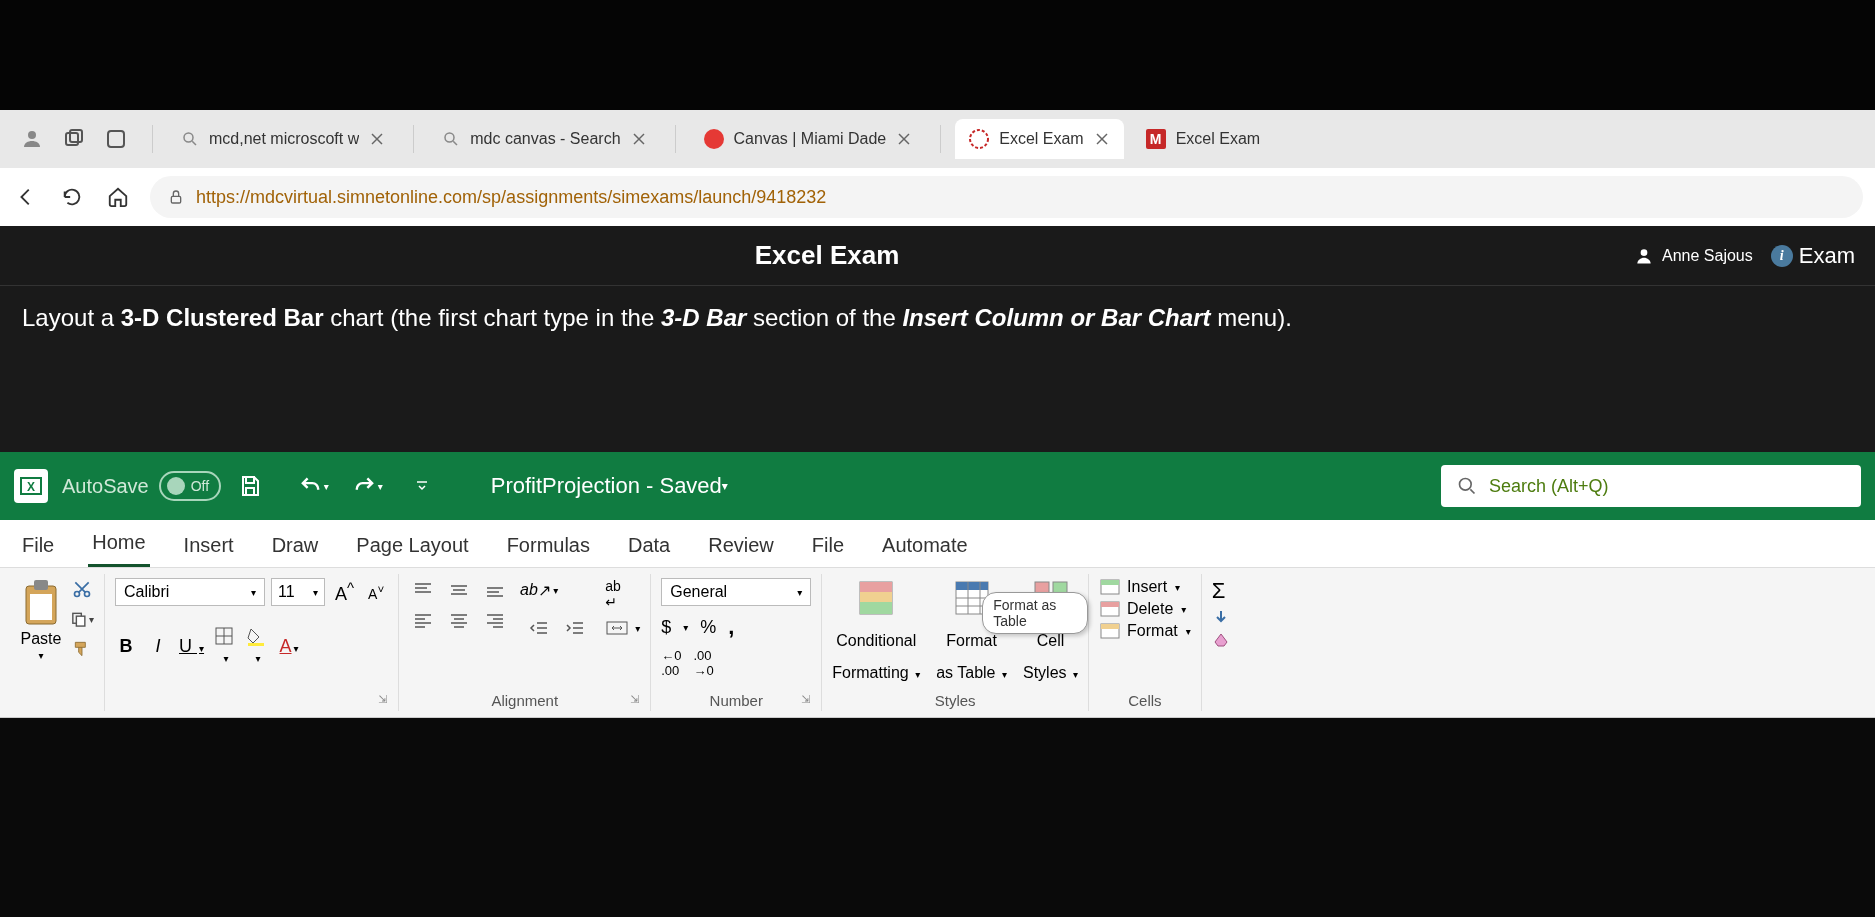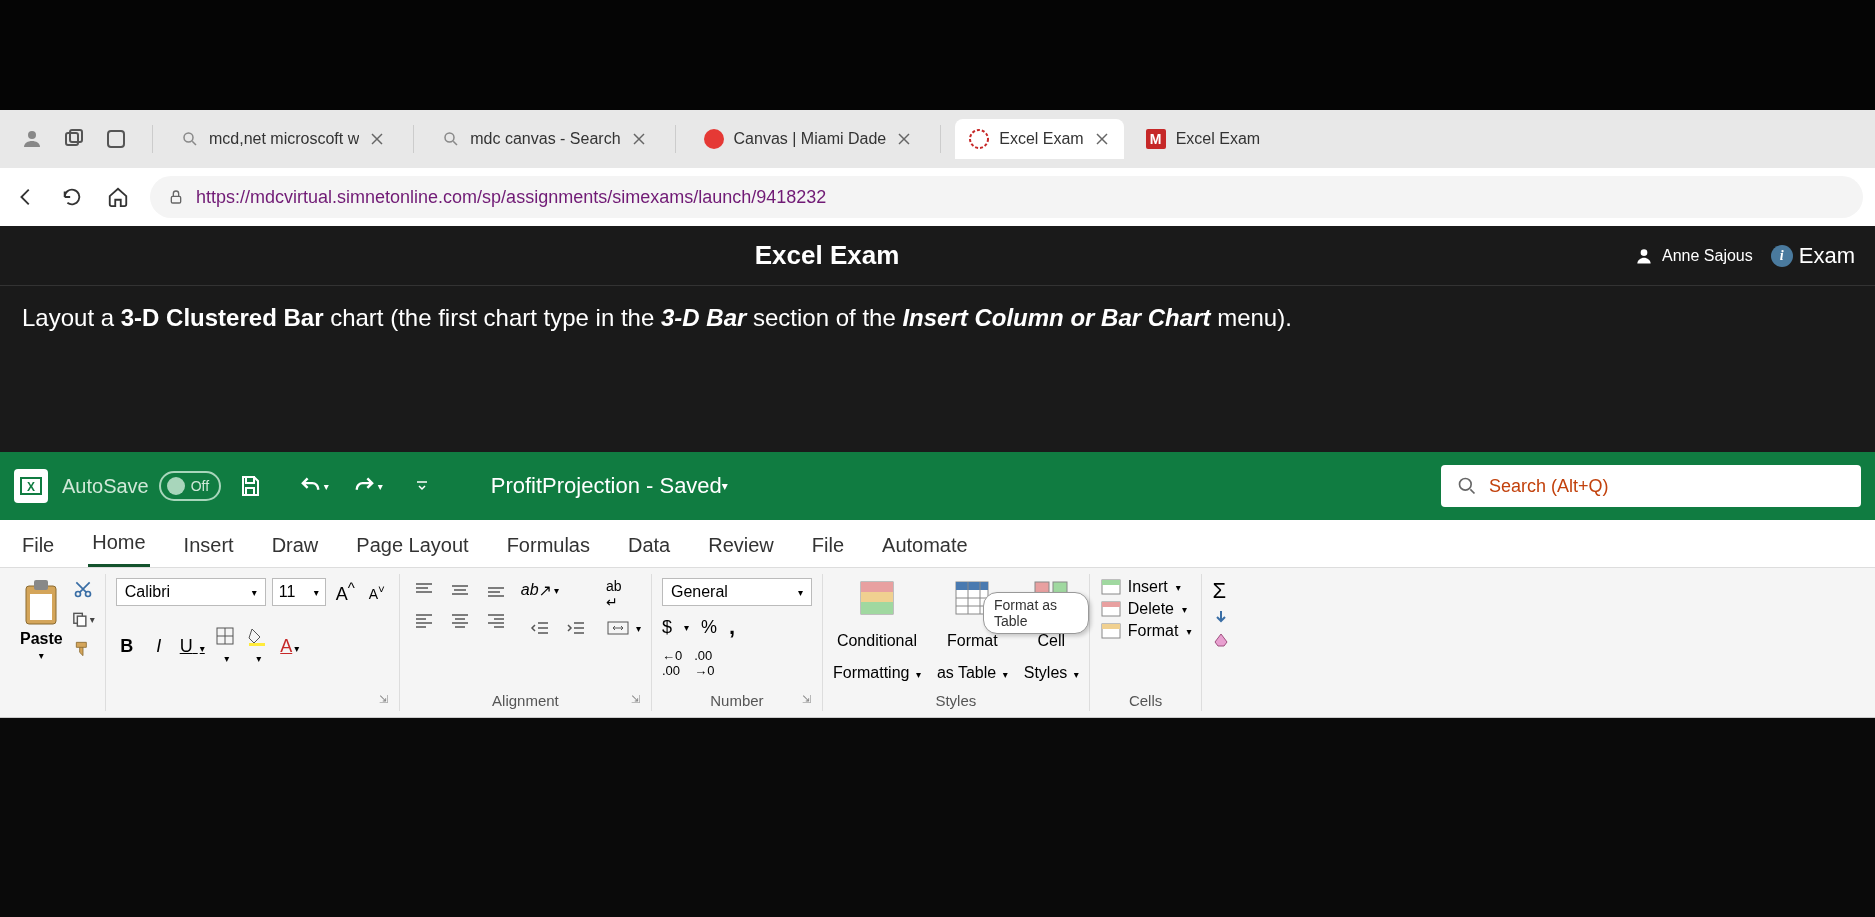--- a/index.html
+++ b/index.html
@@ -16,42 +16,42 @@
 .tab-icon { width: 18px; height: 18px; flex-shrink: 0; }
 .tab-close { width: 16px; height: 16px; color: #666; flex-shrink: 0; }
 .tab-favicon-m { width: 20px; height: 20px; background: #c62828; color: #fff; font-weight: bold; font-size: 14px; display: flex; align-items: center; justify-content: center; border-radius: 2px; }
 .tab-favicon-canvas { width: 20px; height: 20px; background: #e53935; border-radius: 50%; }
 .tab-favicon-sim { width: 20px; height: 20px; }
 
 .addr-bar { display: flex; align-items: center; height: 58px; padding: 0 12px; gap: 18px; background: #fff; }
 .nav-btn { width: 28px; height: 28px; display: flex; align-items: center; justify-content: center; color: #444; }
 .url-field { flex: 1; display: flex; align-items: center; gap: 12px; height: 42px; padding: 0 18px; background: #f4f4f4; border-radius: 21px; }
 .lock-icon { color: #666; }
-.url-text { font-size: 18px; color: #701a75; }
+.url-text { font-size: 18px; color: #a16207; }
 
 .exam-header { background: #1a1a1a; color: #fff; padding: 14px 20px; display: flex; align-items: center; position: relative; }
 .exam-title { flex: 1; text-align: center; font-size: 26px; font-weight: 600; }
 .exam-user { display: flex; align-items: center; gap: 8px; font-size: 16px; }
 .exam-info { display: flex; align-items: center; gap: 6px; margin-left: 18px; font-size: 22px; }
 .info-circle { width: 22px; height: 22px; background: #4a7a9e; border-radius: 50%; display: flex; align-items: center; justify-content: center; font-style: italic; font-weight: bold; font-size: 14px; font-family: serif; }
 
 .instruction { background: #1a1a1a; color: #fff; padding: 18px 22px 120px 22px; font-size: 24px; border-top: 1px solid #333; }
 .instruction .bold { font-weight: 700; }
 .instruction .italic { font-style: italic; font-weight: 700; }
 
 .excel-bar { background: #107c41; height: 68px; display: flex; align-items: center; padding: 0 14px; gap: 14px; color: #fff; }
 .excel-icon { width: 34px; height: 34px; background: #fff; border-radius: 4px; display: flex; align-items: center; justify-content: center; color: #107c41; font-weight: bold; }
 .autosave { display: flex; align-items: center; gap: 10px; font-size: 20px; color: #d0e8d8; }
 .toggle { width: 62px; height: 30px; border: 2px solid #a8d6bb; border-radius: 15px; display: flex; align-items: center; padding: 0 6px; gap: 6px; }
 .toggle-knob { width: 18px; height: 18px; background: #a8d6bb; border-radius: 50%; }
 .toggle-label { font-size: 14px; color: #d0e8d8; }
 .qat-btn { width: 30px; height: 30px; display: flex; align-items: center; justify-content: center; color: #fff; }
 .caret { font-size: 10px; margin-left: 2px; }
 .doc-name { font-size: 22px; margin-left: 40px; display: flex; align-items: center; gap: 0; }
-.search-box { margin-left: auto; background: #fff; border-radius: 4px; height: 42px; width: 420px; display: flex; align-items: center; padding: 0 16px; gap: 12px; color: #c2410c; font-size: 18px; }
+.search-box { margin-left: auto; background: #fff; border-radius: 4px; height: 42px; width: 420px; display: flex; align-items: center; padding: 0 16px; gap: 12px; color: #4d7c0f; font-size: 18px; }
 
 .ribbon-tabs { background: #fff; display: flex; align-items: flex-end; padding: 0 18px; gap: 30px; height: 48px; font-size: 20px; color: #333; border-bottom: 1px solid #ddd; }
 .ribbon-tab { padding: 10px 4px; cursor: pointer; }
 .ribbon-tab.active { border-bottom: 3px solid #14532d; font-weight: 400; }
 
 .ribbon { background: #f5f5f5; display: flex; padding: 6px 10px; gap: 0; height: 150px; border-bottom: 1px solid #ccc; }
 .group { display: flex; flex-direction: column; padding: 0 10px; border-right: 1px solid #ddd; position: relative; }
 .group-content { display: flex; gap: 8px; flex: 1; align-items: flex-start; padding-top: 4px; }
 .group-label { text-align: center; font-size: 15px; color: #555; padding: 2px 0; }
 .group-launcher { position: absolute; bottom: 4px; right: 6px; width: 14px; height: 14px; color: #888; font-size: 11px; }
@@ -282,21 +282,21 @@
 <div class="ribbon">
 
   <div class="group">
     <div class="group-content">
       <div class="paste-col">
         <svg class="paste-icon" viewBox="0 0 42 50">
             <rect x="6" y="8" width="30" height="38" rx="3" fill="#d4a55a" stroke="#8a6a30"></rect>
             <rect x="14" y="2" width="14" height="10" rx="2" fill="#888"></rect>
             <rect x="10" y="16" width="22" height="26" fill="#fff"></rect>
           </svg>
-        <span style="font-size:16px;font-weight:bold;">Paste</span>
+        <span style="font-size:16px;">Paste</span>
         <span style="font-size:10px;">▾</span>
       </div>
       <div class="mini-col">
         <div class="mini-btn">
             <svg width="20" height="20" viewBox="0 0 24 24" fill="none" stroke="#3a6ea5" stroke-width="2">
               <circle cx="6" cy="18" r="3"></circle>
               <circle cx="18" cy="18" r="3"></circle>
               <path d="M8 16L20 4M16 16L4 4"></path>
             </svg>
           </div>

